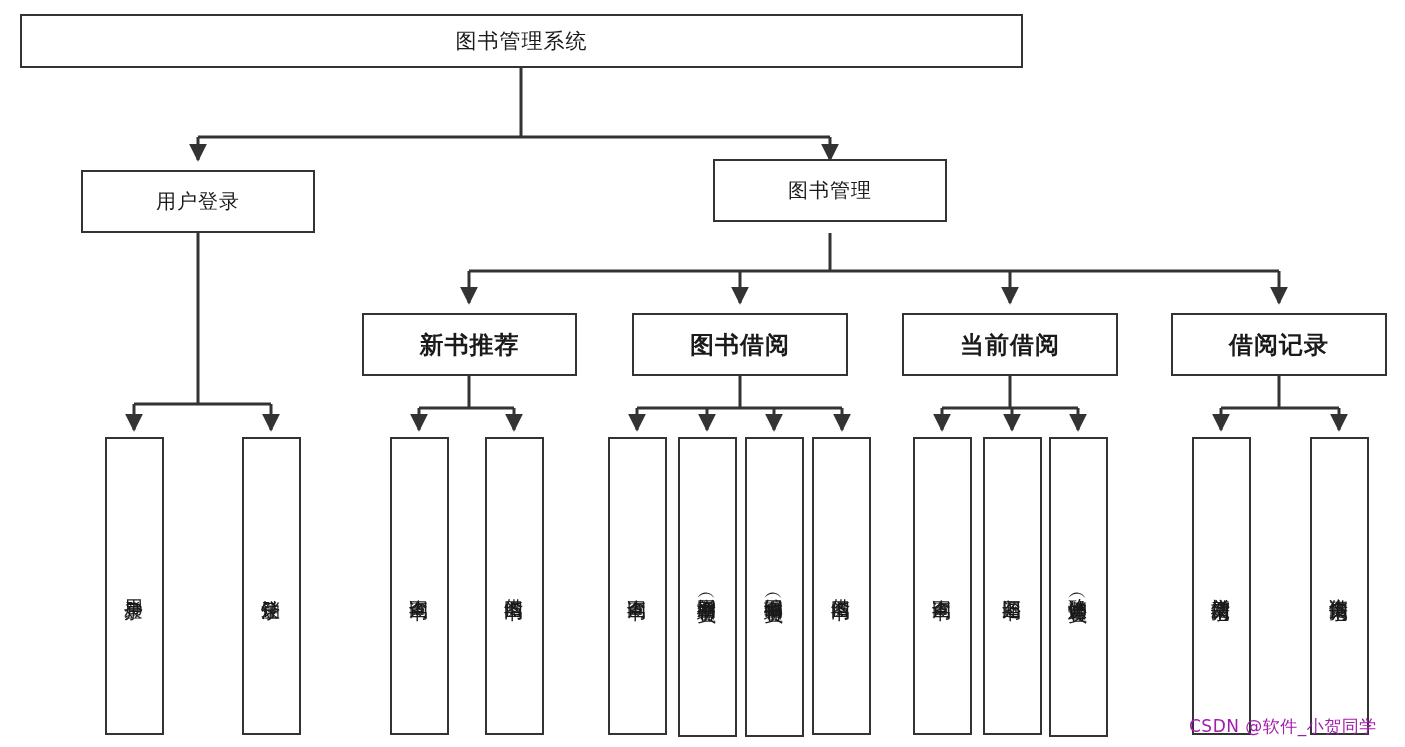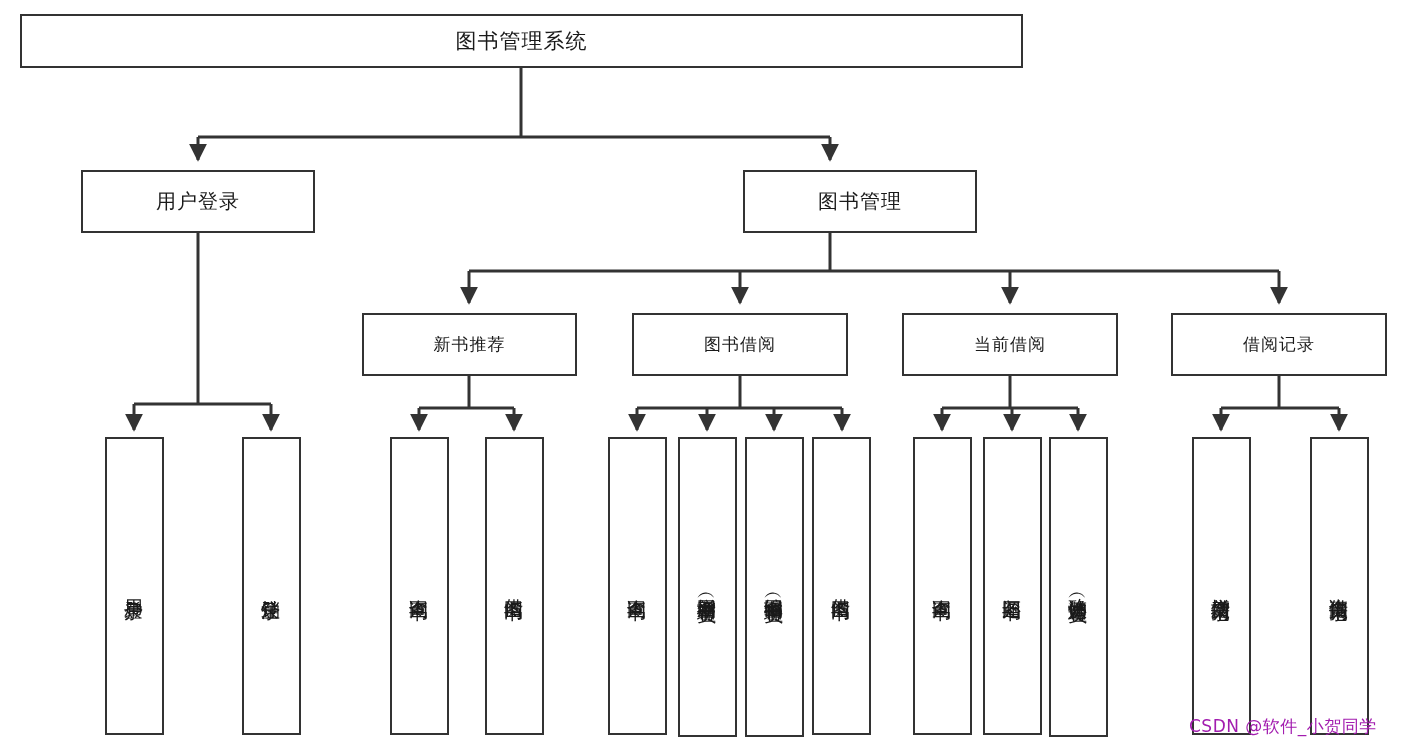--- a/index.html
+++ b/index.html
@@ -36,21 +36,22 @@
     justify-content: center;
     color: #1a1a1a;
   }
   .node.root {
     font-size: 21px;
   }
   .node.level1 {
     font-size: 20px;
   }
   .node.level2 {
-    font-size: 17px;
+    font-size: 24px;
+    font-weight: bold;
   }
   .node.leaf {
     font-size: 19px;
     line-height: 1.06;
   }
   .node.leaf .vtext {
     writing-mode: vertical-rl;
     text-orientation: upright;
     letter-spacing: 1px;
     white-space: nowrap;
@@ -126,21 +127,21 @@
     </g>
   </svg>
 
   <div class="node root" style="left:20px; top:14px; width:1003px; height:54px;">
     <span class="htext">图书管理系统</span>
   </div>
 
   <div class="node level1" style="left:81px; top:170px; width:234px; height:63px;">
     <span class="htext">用户登录</span>
   </div>
-  <div class="node level1" style="left:713px; top:170px; width:234px; height:63px;margin-left:30px;">
+  <div class="node level1" style="left:713px; top:159px; width:234px; height:63px;">
     <span class="htext">图书管理</span>
   </div>
 
   <div class="node level2" style="left:362px; top:313px; width:215px; height:63px;">
     <span class="htext">新书推荐</span>
   </div>
   <div class="node level2" style="left:632px; top:313px; width:216px; height:63px;">
     <span class="htext">图书借阅</span>
   </div>
   <div class="node level2" style="left:1171px; top:313px; width:216px; height:63px;">

